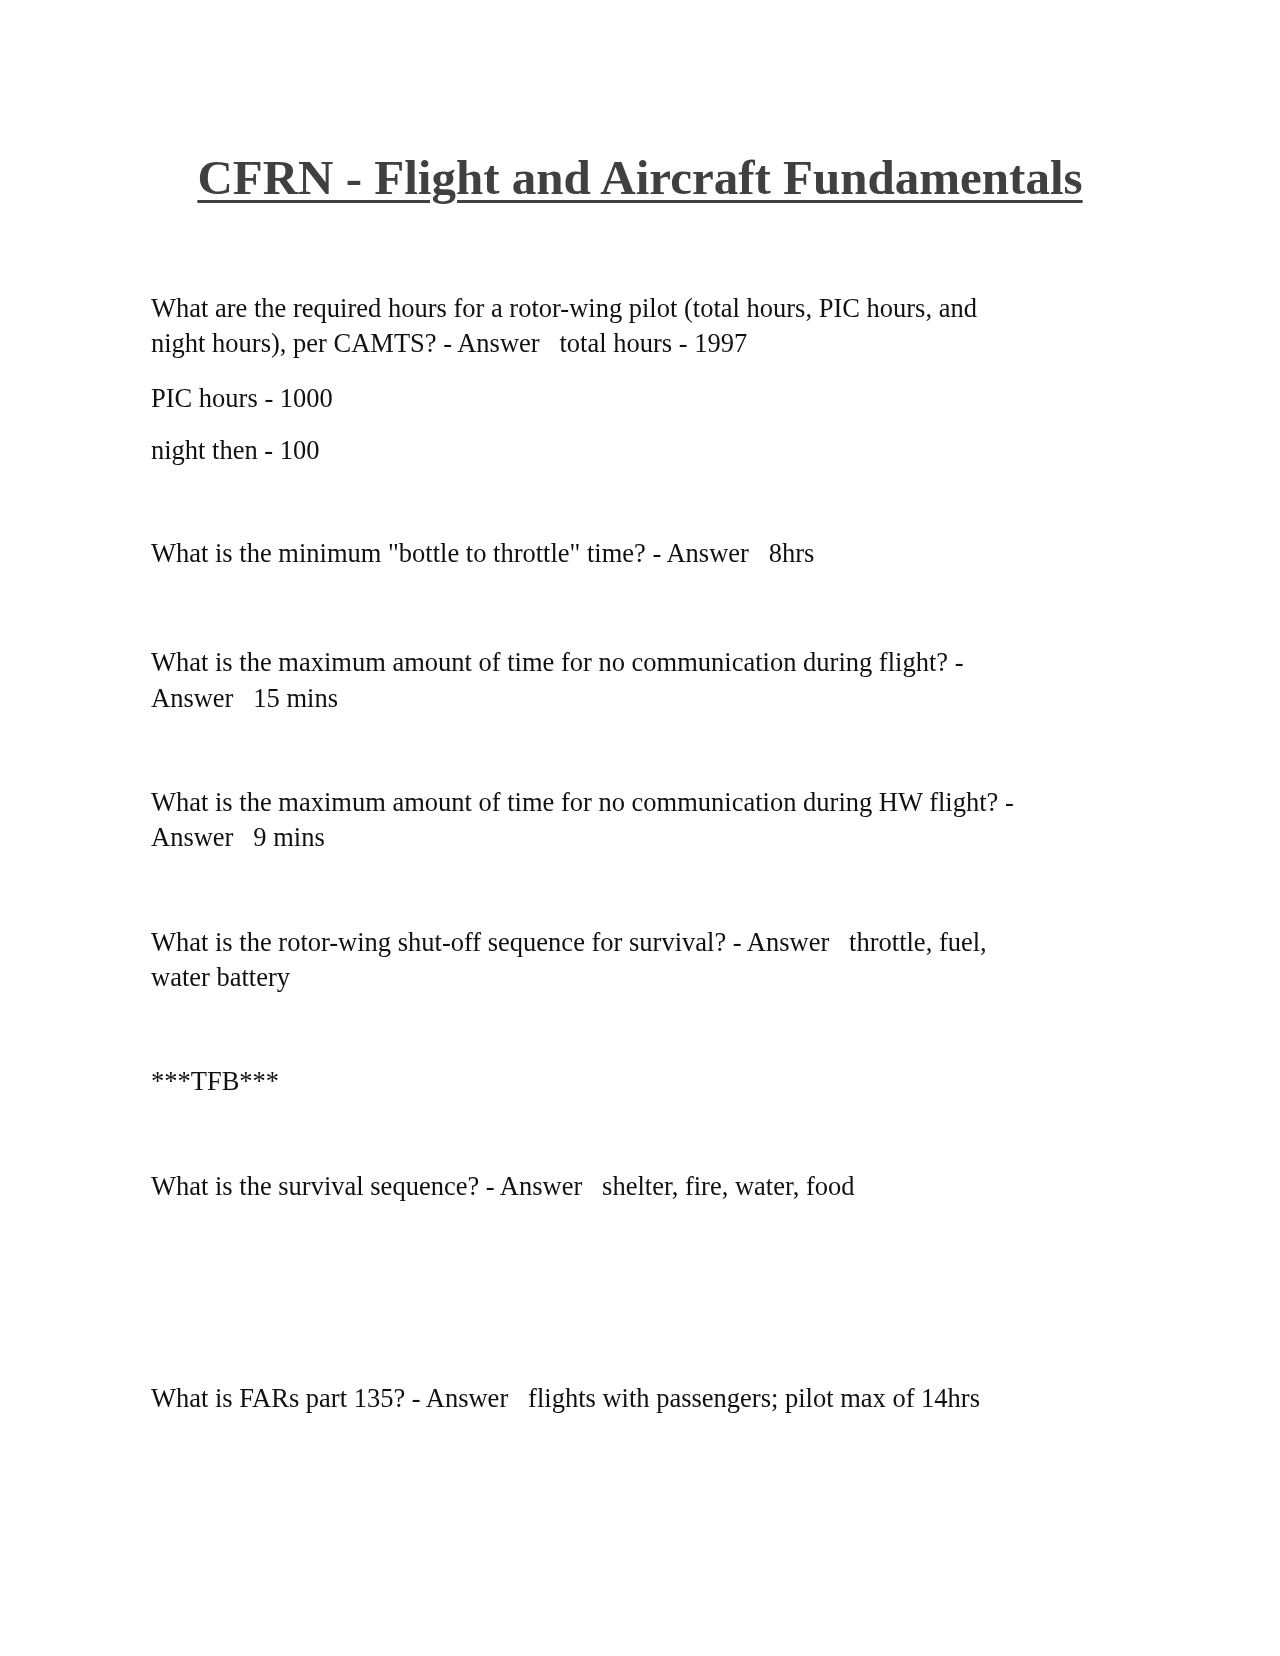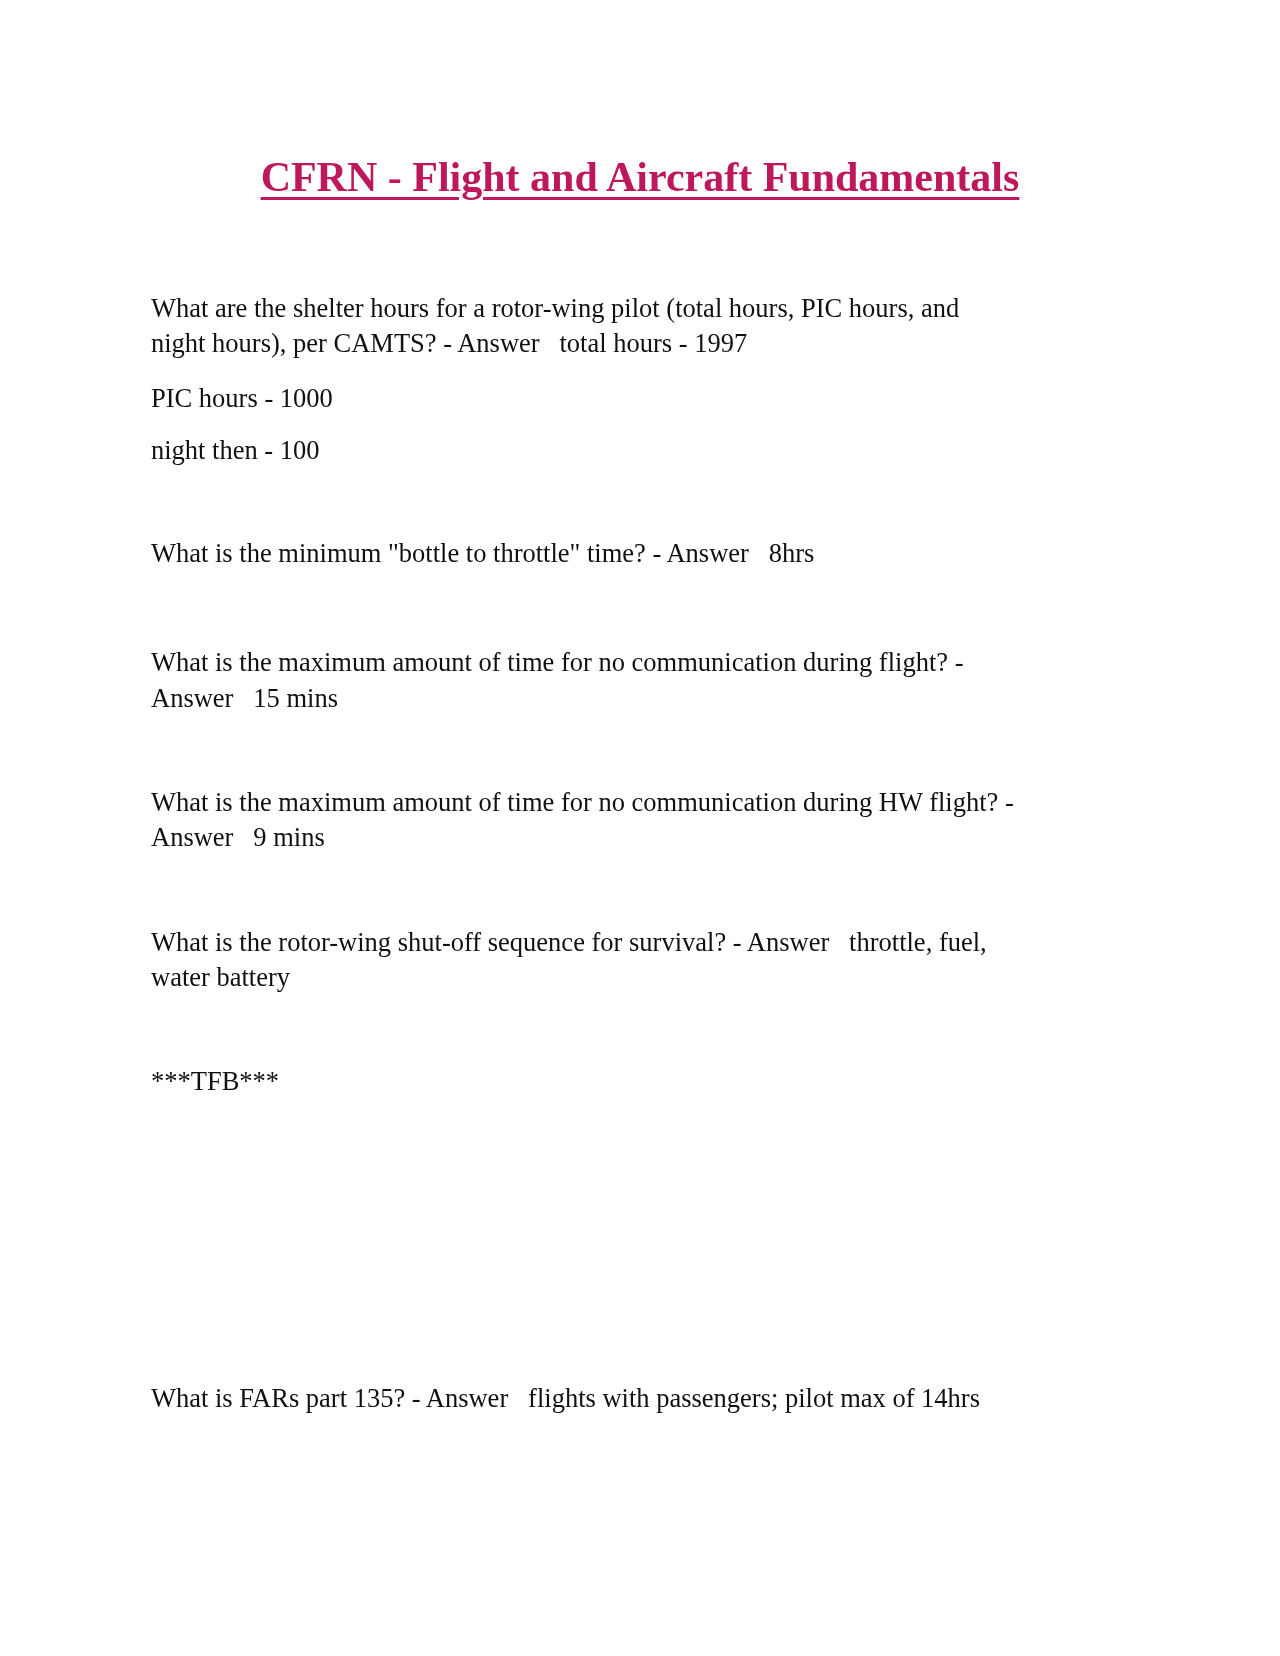--- a/index.html
+++ b/index.html
@@ -23,23 +23,23 @@
       background: #ffffff;
     }
     .title {
       position: absolute;
       left: 0;
       width: 1280px;
       top: 147px;
       text-align: center;
       font-family: "Liberation Serif", "DejaVu Serif", serif;
       font-weight: bold;
-      font-size: 42px;
+      font-size: 49px;
       line-height: 61px;
-      color: #be185d;
+      color: #404040;
       margin: 0;
     }
     .title span {
       text-decoration: underline;
       text-decoration-thickness: 3px;
       text-underline-offset: 6px;
       display: block;
     }
     .line {
       position: absolute;
@@ -56,21 +56,21 @@
 </head>
 <body>
 
 <div class="page">
 
   <h1 class="title">
     <span>CFRN - Flight and Aircraft Fundamentals</span>
   </h1>
 
   <div class="qa">
-    <p class="line" style="top:292px">What are the shelter hours for a rotor-wing pilot (total hours, PIC hours, and</p>
+    <p class="line" style="top:292px">What are the required hours for a rotor-wing pilot (total hours, PIC hours, and</p>
     <p class="line" style="top:327px">night hours), per CAMTS? - Answer   total hours - 1997</p>
   </div>
 
   <p class="line" style="top:382px">PIC hours - 1000</p>
   <p class="line" style="top:434px">night then - 100</p>
 
   <p class="line" style="top:537px">What is the minimum "bottle to throttle" time? - Answer   8hrs</p>
 
   <div class="qa">
     <p class="line" style="top:646px">What is the maximum amount of time for no communication during flight? -</p>
@@ -82,17 +82,18 @@
     <p class="line" style="top:821px">Answer   9 mins</p>
   </div>
 
   <div class="qa">
     <p class="line" style="top:926px">What is the rotor-wing shut-off sequence for survival? - Answer   throttle, fuel,</p>
     <p class="line" style="top:961px">water battery</p>
   </div>
 
   <p class="line" style="top:1065px">***TFB***</p>
 
+  <p class="line" style="top:1170px">What is the survival sequence? - Answer   shelter, fire, water, food</p>
 
 
   <p class="line" style="top:1382px">What is FARs part 135? - Answer   flights with passengers; pilot max of 14hrs</p>
 
 </div>
 
 </body></html>

